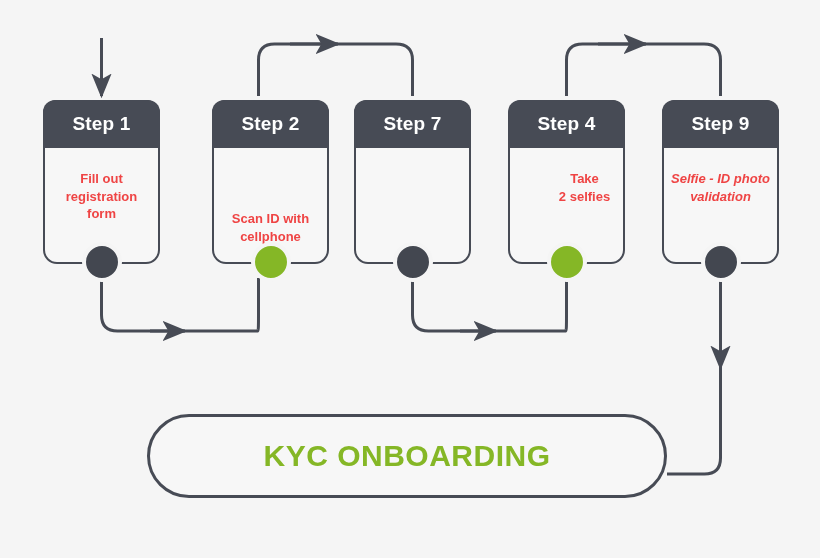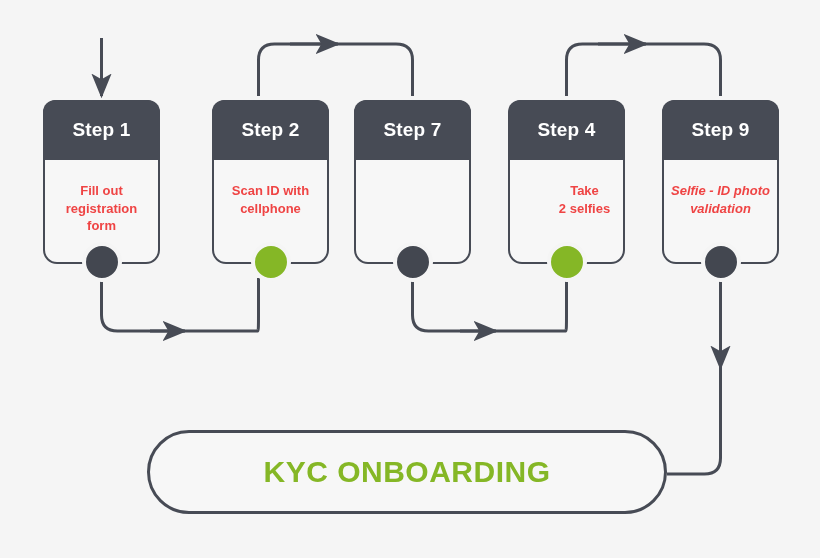--- a/index.html
+++ b/index.html
@@ -30,21 +30,21 @@
     width: 117px;
     top: 100px;
     height: 164px;
     border-radius: 14px;
     background: #f7f7f7;
     border: 2px solid #474b55;
     box-sizing: border-box;
     overflow: visible;
   }
   .step-head {
-    height: 60px;
+    height: 48px;
     margin: -2px -2px 0 -2px;
     background: #474b55;
     border-radius: 12px 12px 0 0;
     display: flex;
     align-items: center;
     justify-content: center;
   }
   .step-head-label {
     color: #ffffff;
     font-size: 19px;
@@ -78,21 +78,21 @@
     border-radius: 50%;
     border: 4px solid #f5f5f5;
     box-sizing: border-box;
   }
   .dot-dark  { background: #434750; }
   .dot-green { background: #85b726; }
 
   #banner {
     position: absolute;
     left: 147px;
-    top: 430px;
+    top: 414px;
     width: 520px;
     height: 84px;
     box-sizing: border-box;
     border: 3px solid #474b55;
     border-radius: 42px;
     background: #f7f7f7;
     display: flex;
     align-items: center;
     justify-content: center;
   }
@@ -150,21 +150,21 @@
 form</span>
     </div>
     <div class="step-dot dot-dark"></div>
   </div>
 
   <div class="step-card" style="left:212px;">
     <div class="step-head">
       <span class="step-head-label">Step 2</span>
     </div>
     <div class="step-body">
-      <span class="step-body-text" style="white-space:pre-line;">Scan ID with
+      <span class="step-body-text" style="white-space:pre-line;margin-top:40px;">Scan ID with
 cellphone</span>
     </div>
     <div class="step-dot dot-green"></div>
   </div>
 
   <div class="step-card" style="left:354px;">
     <div class="step-head">
       <span class="step-head-label">Step 7</span>
     </div>
     <div class="step-dot dot-dark"></div>

